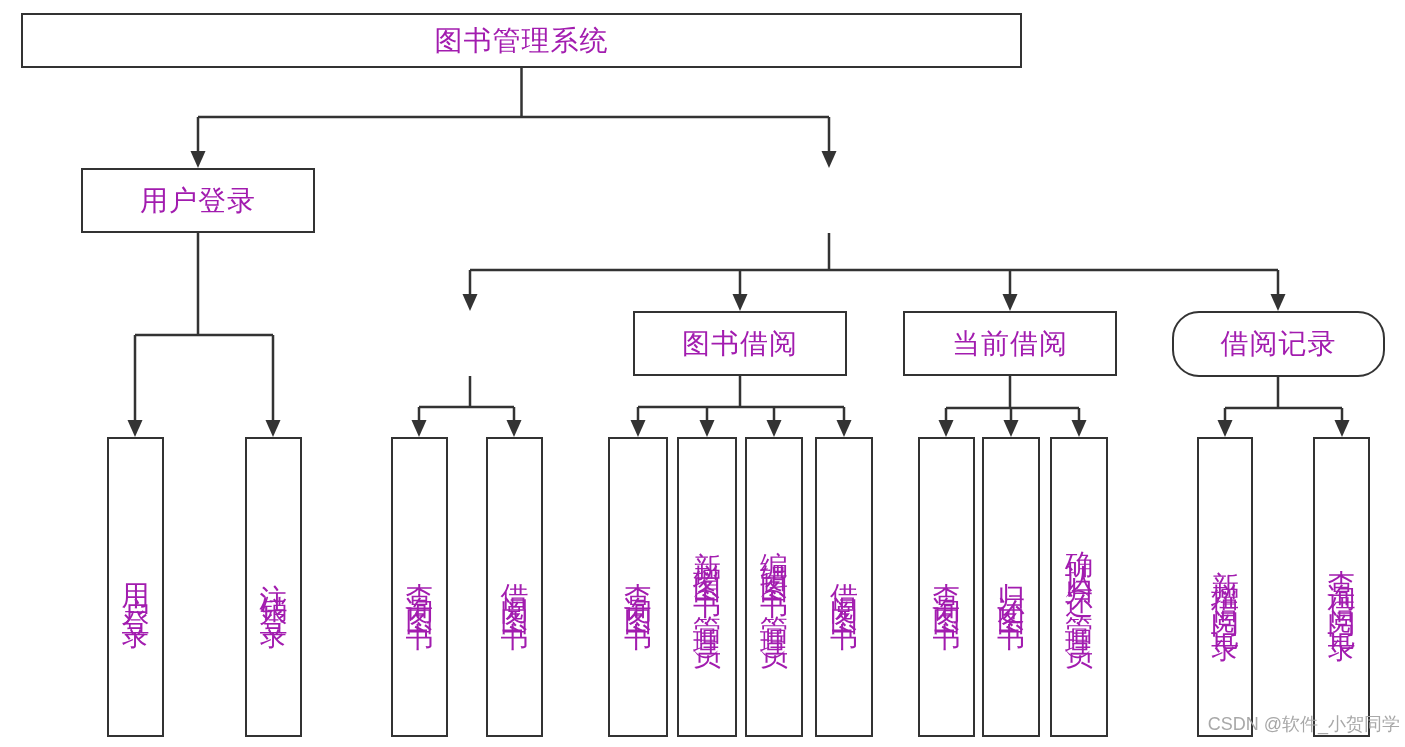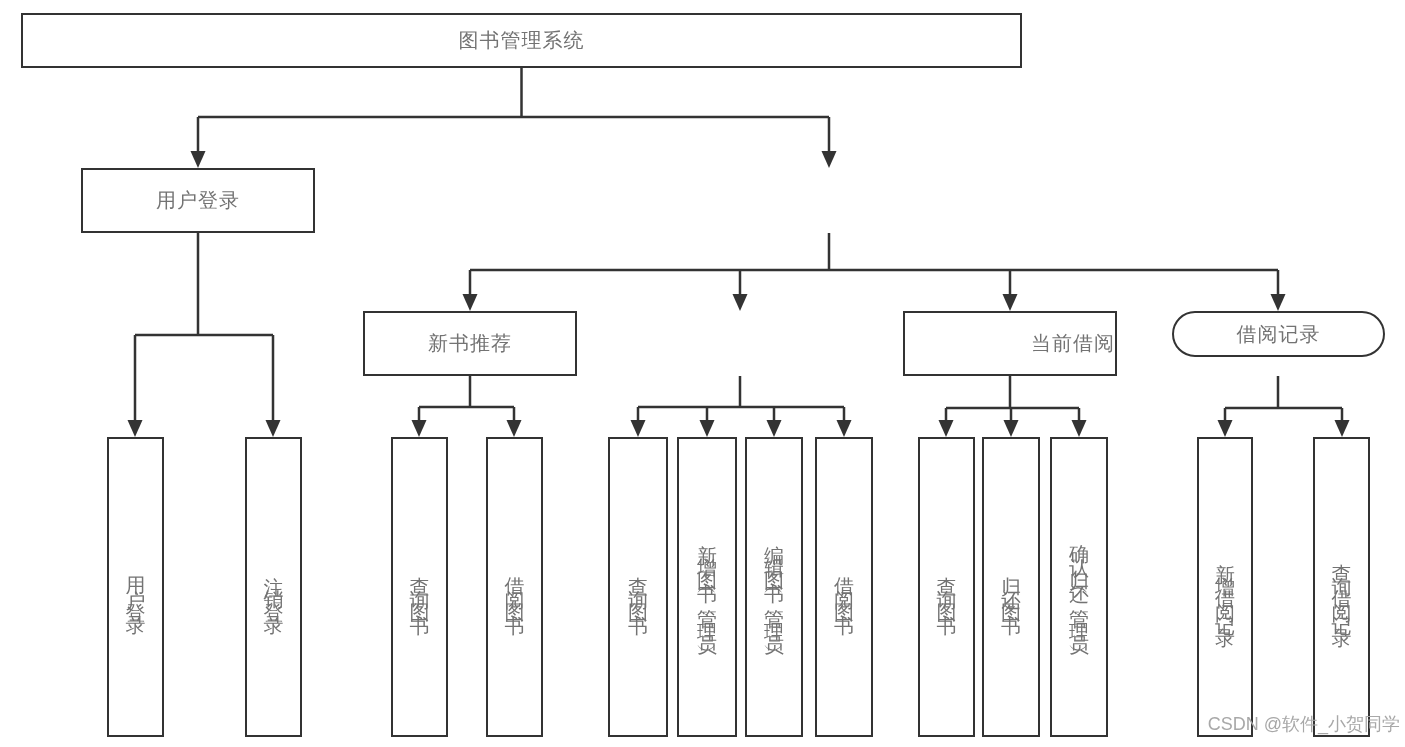--- a/index.html
+++ b/index.html
@@ -21,41 +21,41 @@
     width: 1405px; height: 747px;
   }
   .box {
     position: absolute;
     box-sizing: border-box;
     border: 2.5px solid #333333;
     background: #ffffff;
     display: flex;
     align-items: center;
     justify-content: center;
-    font-size: 20px;
+    font-size: 28px;
     letter-spacing: 1px;
-    color: #737373;
+    color: #a21caf;
   }
   .leaf span {
     writing-mode: vertical-rl;
     text-orientation: mixed;
     letter-spacing: 13px;
     line-height: 1.25;
     white-space: nowrap;
   }
   
   .n-root  { left: 21px;   top: 13px;  width: 1001px; height: 55px; }
   
   .n-login { left: 81px;   top: 168px; width: 234px;  height: 65px; }
   .n-mgmt  { left: 712px;  top: 168px; width: 235px;  height: 65px; }
   
   .n-rec   { left: 363px;  top: 311px; width: 214px;  height: 65px; }
   .n-bor   { left: 633px;  top: 311px; width: 214px;  height: 65px; }
-  .n-cur   { left: 903px;  top: 311px; width: 214px;  height: 65px; justify-content: flex-end; }
-  .n-recd  { left: 1172px; top: 311px; width: 213px;  height: 46px; border-radius: 27px; }
+  .n-cur   { left: 903px;  top: 311px; width: 214px;  height: 65px; }
+  .n-recd  { left: 1172px; top: 311px; width: 213px;  height: 66px; border-radius: 27px; }
   
   .leaf { top: 437px; height: 300px; }
   .l-a1 { left: 107px;  width: 57px; }
   .l-a2 { left: 245px;  width: 57px; }
   .l-b1 { left: 391px;  width: 57px; }
   .l-b2 { left: 486px;  width: 57px; }
   .l-c1 { left: 608px;  width: 60px; }
   .l-c2 { left: 677px;  width: 60px; }
   .l-c3 { left: 745px;  width: 58px; }
   .l-c4 { left: 815px;  width: 58px; }
@@ -122,22 +122,22 @@
   </svg>
 
   <div class="box n-root">
     <span>图书管理系统</span>
   </div>
 
   <div class="box n-login">
     <span>用户登录</span>
   </div>
 
-  <div class="box n-rec">
-    <span>新书推荐</span>
+  <div class="box n-bor">
+    <span>图书借阅</span>
   </div>
   <div class="box n-cur">
     <span>当前借阅</span>
   </div>
   <div class="box n-recd">
     <span>借阅记录</span>
   </div>
 
   <div class="box leaf l-a1">
     <span>用户登录</span>

